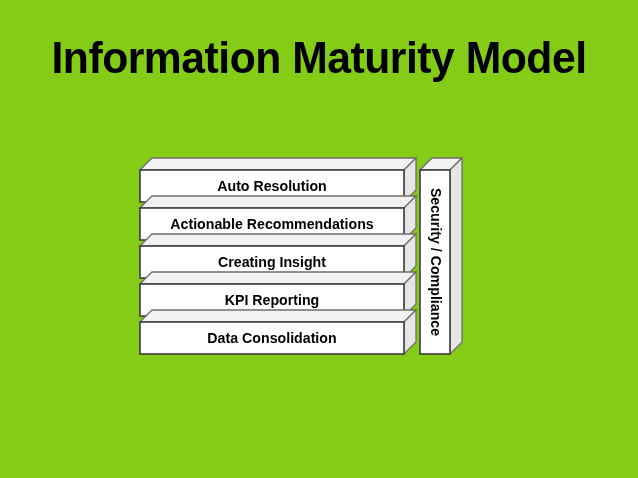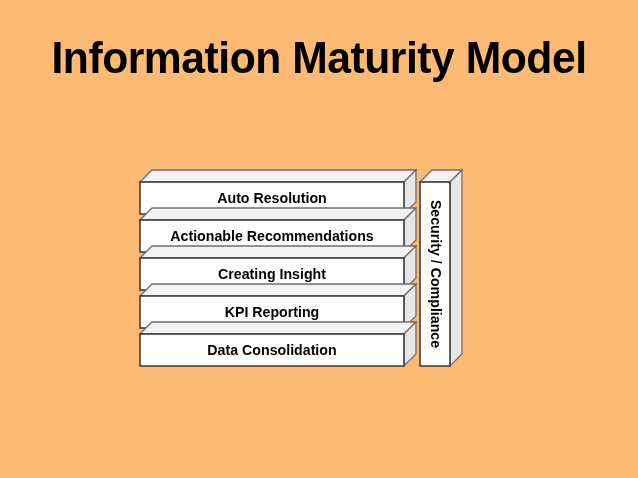--- a/index.html
+++ b/index.html
@@ -10,41 +10,41 @@
     width: 638px;
     height: 478px;
     background: #ffffff;
     font-family: "Liberation Sans", sans-serif;
     overflow: hidden;
     position: relative;
   }
   #slide {
     position: absolute;
     inset: 0;
-    background: #fdba74;
+    background: #84cc16;
   }
   #slide-title {
     position: absolute;
     left: 0;
     right: 0;
     top: 32px;
     text-align: center;
     font-family: "Liberation Sans", sans-serif;
     font-weight: bold;
     font-size: 44px;
     line-height: 52px;
     letter-spacing: -0.5px;
     color: #000000;
     transform: scaleX(0.97);
     white-space: nowrap;
   }
   #diagram-wrap {
     position: absolute;
     left: 128px;
-    top: 160px;
+    top: 148px;
     width: 348px;
     height: 232px;
     text-align: center;
   }
   svg#maturity-diagram {
     display: block;
     width: 348px;
     height: 232px;
   }
   .face-front {

